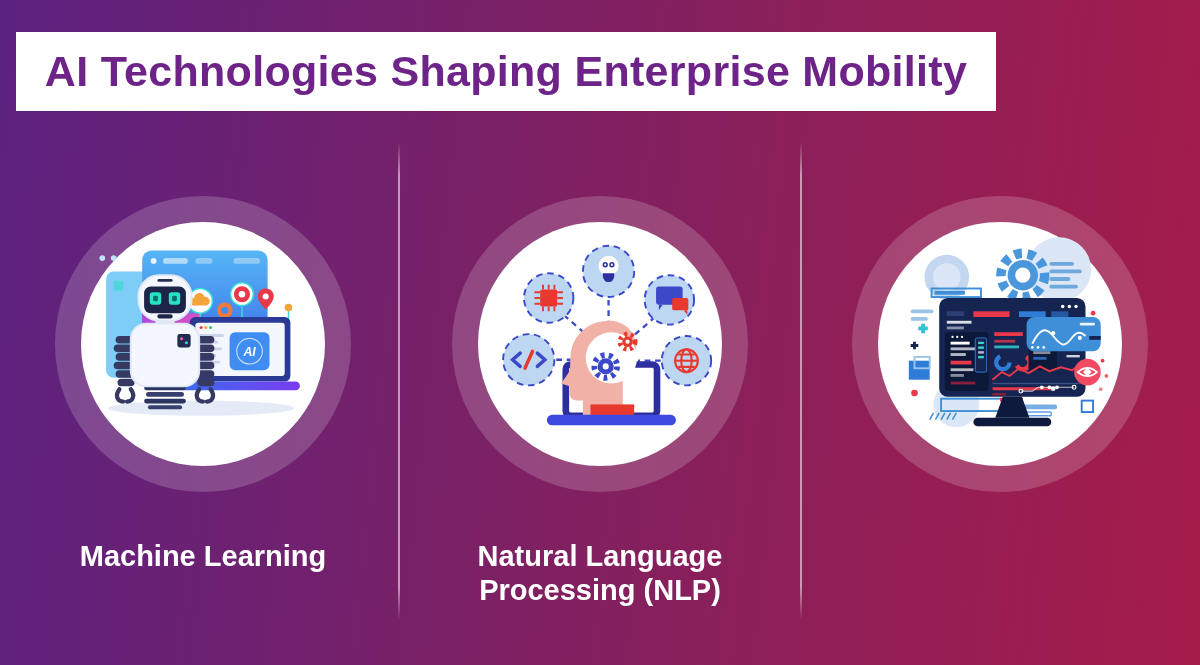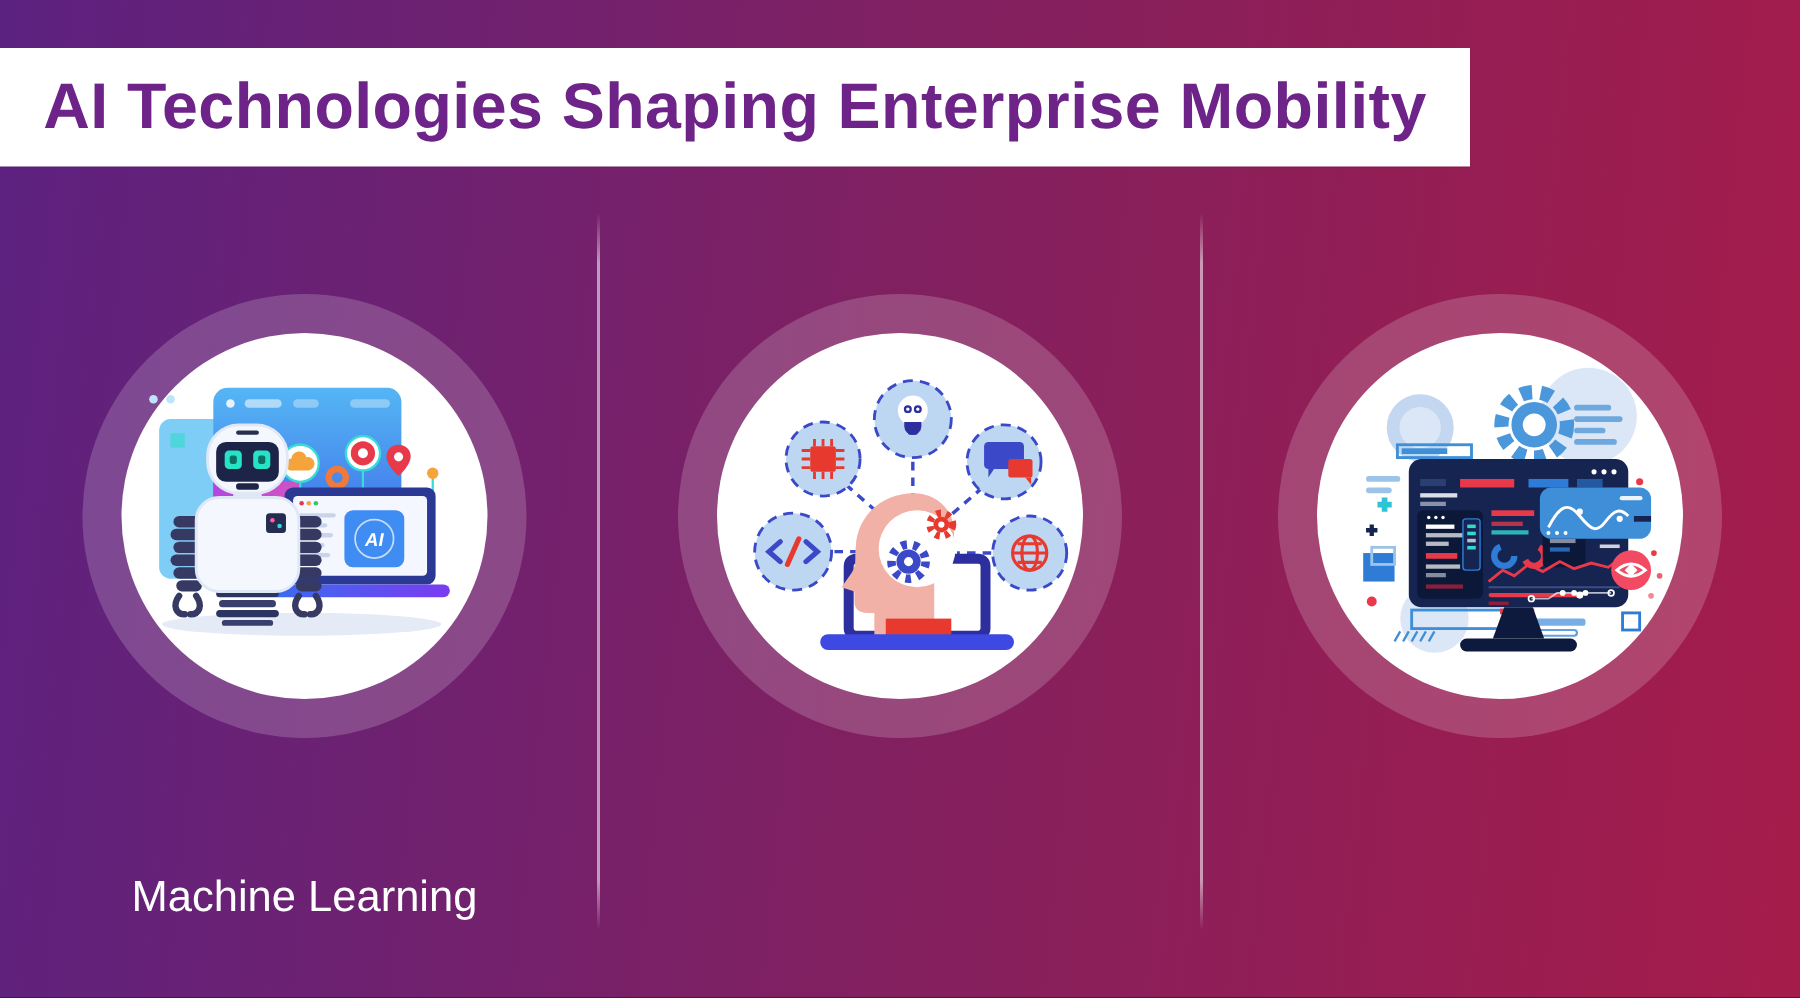--- a/index.html
+++ b/index.html
@@ -4,48 +4,47 @@
 <style>
   html,body{margin:0;padding:0;background:#222;}
   #canvas{
     position:relative;
     width:1200px;height:665px;
     overflow:hidden;
     background:linear-gradient(96deg,var(--bg-left,#5c2280) 0%,#83205f 52%,var(--bg-right,#a51c4a) 100%);
     font-family:"Liberation Sans","DejaVu Sans",sans-serif;
   }
   .banner{
-    position:absolute;left:0;top:32px;width:980px;height:79px;
+    position:absolute;left:16px;top:32px;width:980px;height:79px;
     background:var(--banner-bg,#ffffff);
     display:flex;align-items:center;justify-content:center;
     box-shadow:0 1px 0 rgba(0,0,0,0.08);
   }
   .banner h1{
     margin:0;font-size:43px;font-weight:700;letter-spacing:.3px;
     color:var(--title-color,#6d2387);
   }
   .divider{
     position:absolute;top:142px;width:2px;height:478px;
     background:linear-gradient(rgba(255,255,255,0),rgba(255,255,255,.55) 7%,rgba(255,255,255,.55) 93%,rgba(255,255,255,0));
   }
   .ring{
     position:absolute;width:296px;height:296px;border-radius:50%;
     background:rgba(255,255,255,0.18);
     display:flex;align-items:center;justify-content:center;
   }
   .disc{
     width:244px;height:244px;border-radius:50%;background:#ffffff;
-    display:flex;align-items:center;justify-content:center;
+    display:flex;align-items:flex-start;justify-content:center;
   }
   .disc svg{width:228px;height:228px;display:block;}
   .label{
     position:absolute;top:540px;width:380px;
-    text-align:center;font-size:29px;font-weight:400;line-height:1.17;
+    text-align:center;font-size:29px;font-weight:700;line-height:1.17;
     color:var(--label-color,#ffffff);
-    margin-top:42px;
   }
 </style>
 </head>
 <body>
 
 <div id="canvas">
 
   <div class="banner">
     <h1>AI Technologies Shaping Enterprise Mobility</h1>
   </div>
@@ -246,20 +245,21 @@
             <circle cx="149" cy="126" r="8" fill="none" stroke="#e8392f" stroke-width="5" stroke-dasharray="3.2 3.6"></circle>
             <circle cx="149" cy="126" r="5.5" fill="#e8392f"></circle>
             <circle cx="149" cy="126" r="2.2" fill="#ffffff"></circle>
           </g>
           <rect x="110" y="192" width="46" height="13" fill="#e8392f"></rect>
         </g>
         <rect x="64" y="203" width="136" height="11" rx="5.5" fill="#3d49e0"></rect>
       </svg>
     </div>
   </div>
+  <div class="label" style="left:410px">Natural Language Processing (NLP)</div>
 
   <div class="ring" style="left:852px;top:196px">
     <div class="disc">
       <svg viewBox="0 0 240 240" aria-hidden="true">
 
         <circle cx="182" cy="50" r="34" fill="#dbe7f7"></circle>
         <circle cx="64" cy="62" r="20" fill="#dbe7f7"></circle>
         <circle cx="74" cy="192" r="24" fill="#dbe7f7"></circle>
 
         <circle cx="64" cy="58" r="19" fill="none" stroke="#c3d8f0" stroke-width="9"></circle>

